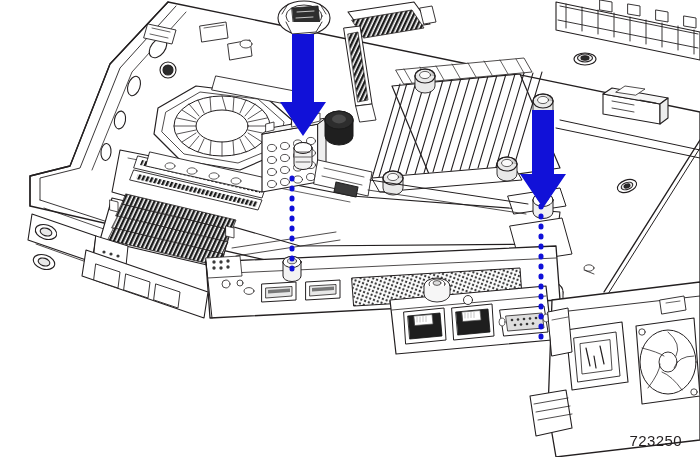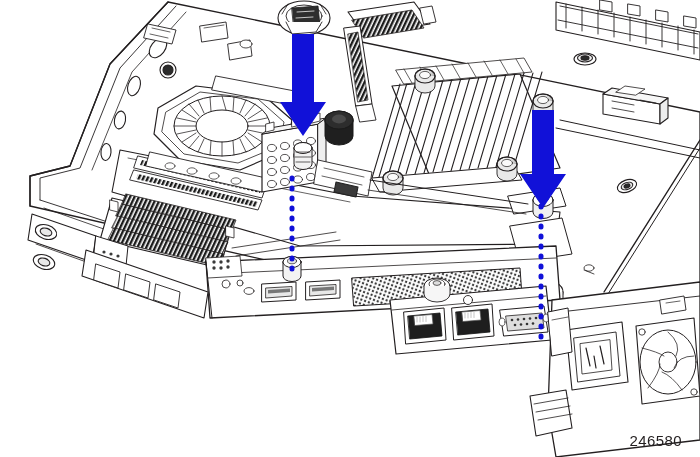--- a/index.html
+++ b/index.html
@@ -582,15 +582,15 @@
         <path d="M292 34 L314 34 L314 102 L326 102 L303 136 L280 102 L292 102 Z" fill="#1111d8" stroke="none"></path>
       </g>
 
       <g>
         <path d="M532 110 L554 110 L554 174 L566 174 L543 208 L520 174 L532 174 Z" fill="#1111d8" stroke="none"></path>
       </g>
 
     </g>
   </svg>
 
-  <div class="fig-number">246580</div>
+  <div class="fig-number">723250</div>
 
 </div>
 
 </body></html>

